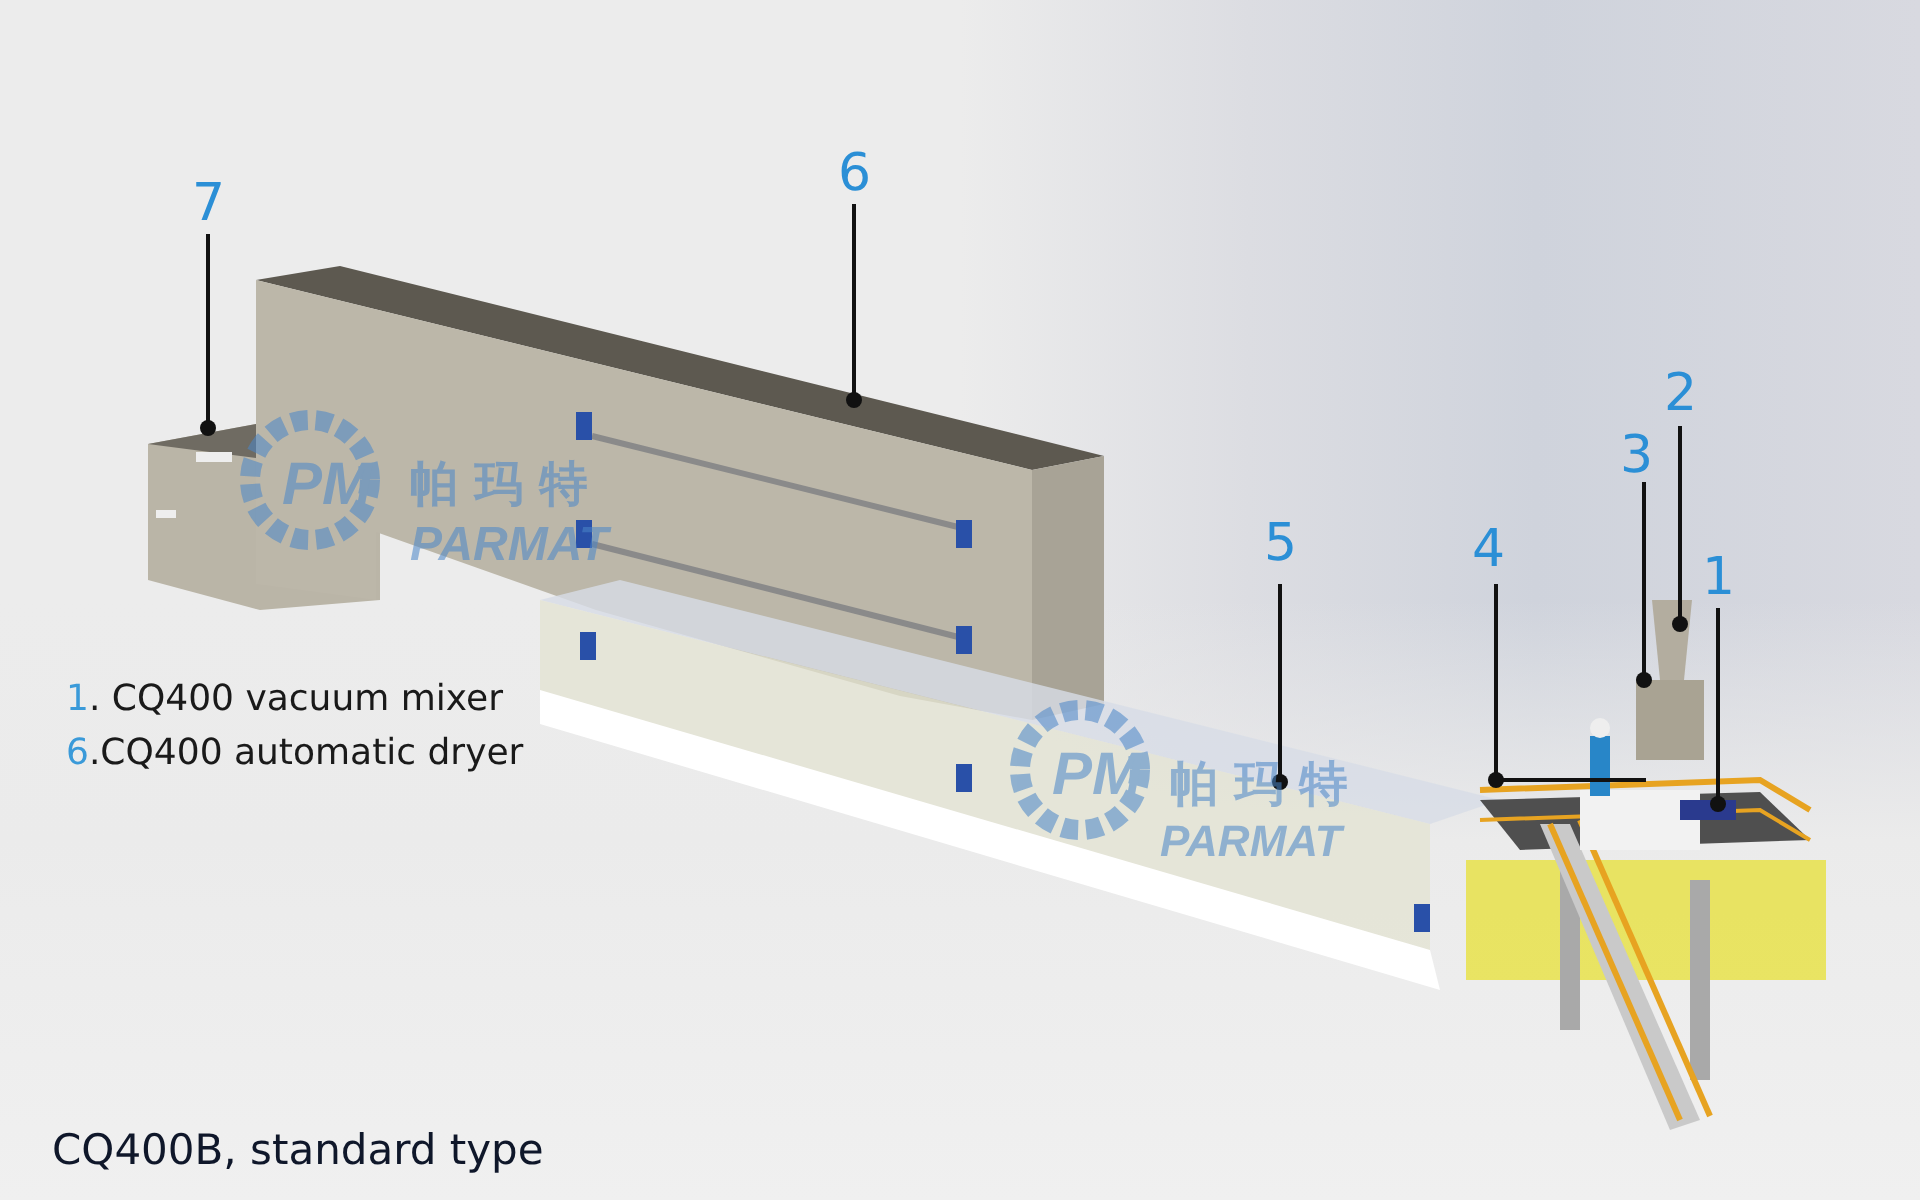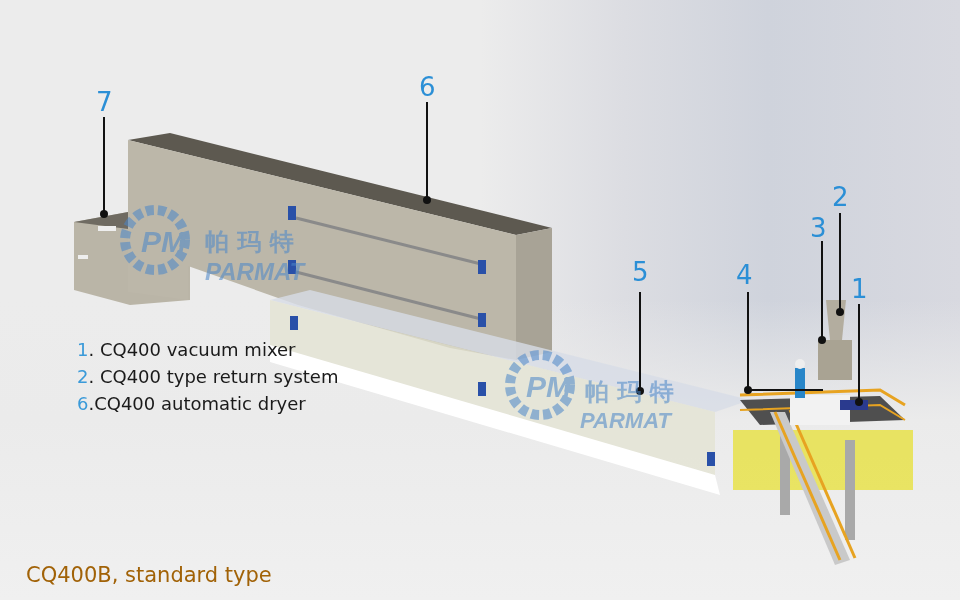--- a/index.html
+++ b/index.html
@@ -3,24 +3,24 @@
 <meta charset="utf-8">
 <style>
   html,body{margin:0;padding:0;}
   body{width:960px;height:600px;overflow:hidden;position:relative;
     font-family:"DejaVu Sans","Liberation Sans",sans-serif;
     background:linear-gradient(90deg,#ececec 0%,#ececec 50%,#dcdde2 65%,#cfd3dc 80%,#d8d9e0 100%);}
   .floor{position:absolute;left:0;top:300px;width:960px;height:300px;
     background:linear-gradient(180deg,rgba(236,236,236,0) 0%,#ebebeb 40%,#f0f0f0 100%);}
   .scene{position:absolute;left:0;top:0;width:960px;height:600px;}
   .callout-num{position:absolute;color:#2b8fd6;font-size:26px;line-height:1;}
-  .legend{position:absolute;left:33px;top:336px;margin-left:44px;}
+  .legend{position:absolute;left:33px;top:336px;}
   .legend-item{font-size:18px;line-height:27px;color:#1a1a1a;white-space:nowrap;}
   .legend-item .num{color:#3a9ad9;}
-  .subtitle{position:absolute;left:26px;top:563px;font-size:21px;color:#a16207;}
+  .subtitle{position:absolute;left:26px;top:563px;font-size:21px;color:#0f172a;}
 </style>
 </head>
 <body>
 
 <div class="floor"></div>
 
 <svg class="scene" viewBox="0 0 960 600" xmlns="http://www.w3.org/2000/svg">
 
   <g>
     <polygon points="74,222 128,212 190,222 190,300 130,305 74,290" fill="#bab5a7"></polygon>
@@ -106,17 +106,16 @@
 <div class="callout-num" style="left:851px;top:276px;">1</div>
 <div class="callout-num" style="left:832px;top:184px;">2</div>
 <div class="callout-num" style="left:810px;top:215px;">3</div>
 <div class="callout-num" style="left:736px;top:262px;">4</div>
 <div class="callout-num" style="left:632px;top:259px;">5</div>
 <div class="callout-num" style="left:419px;top:74px;">6</div>
 <div class="callout-num" style="left:96px;top:89px;">7</div>
 
 <div class="legend">
   <div class="legend-item"><span class="num">1</span><span>. CQ400 vacuum mixer</span></div>
-  <div class="legend-item"><span class="num">2</span><span>. CQ400 type return system</span></div>
   <div class="legend-item"><span class="num">6</span><span>.CQ400 automatic dryer</span></div>
 </div>
 
 <div class="subtitle">CQ400B, standard type</div>
 
 </body></html>

